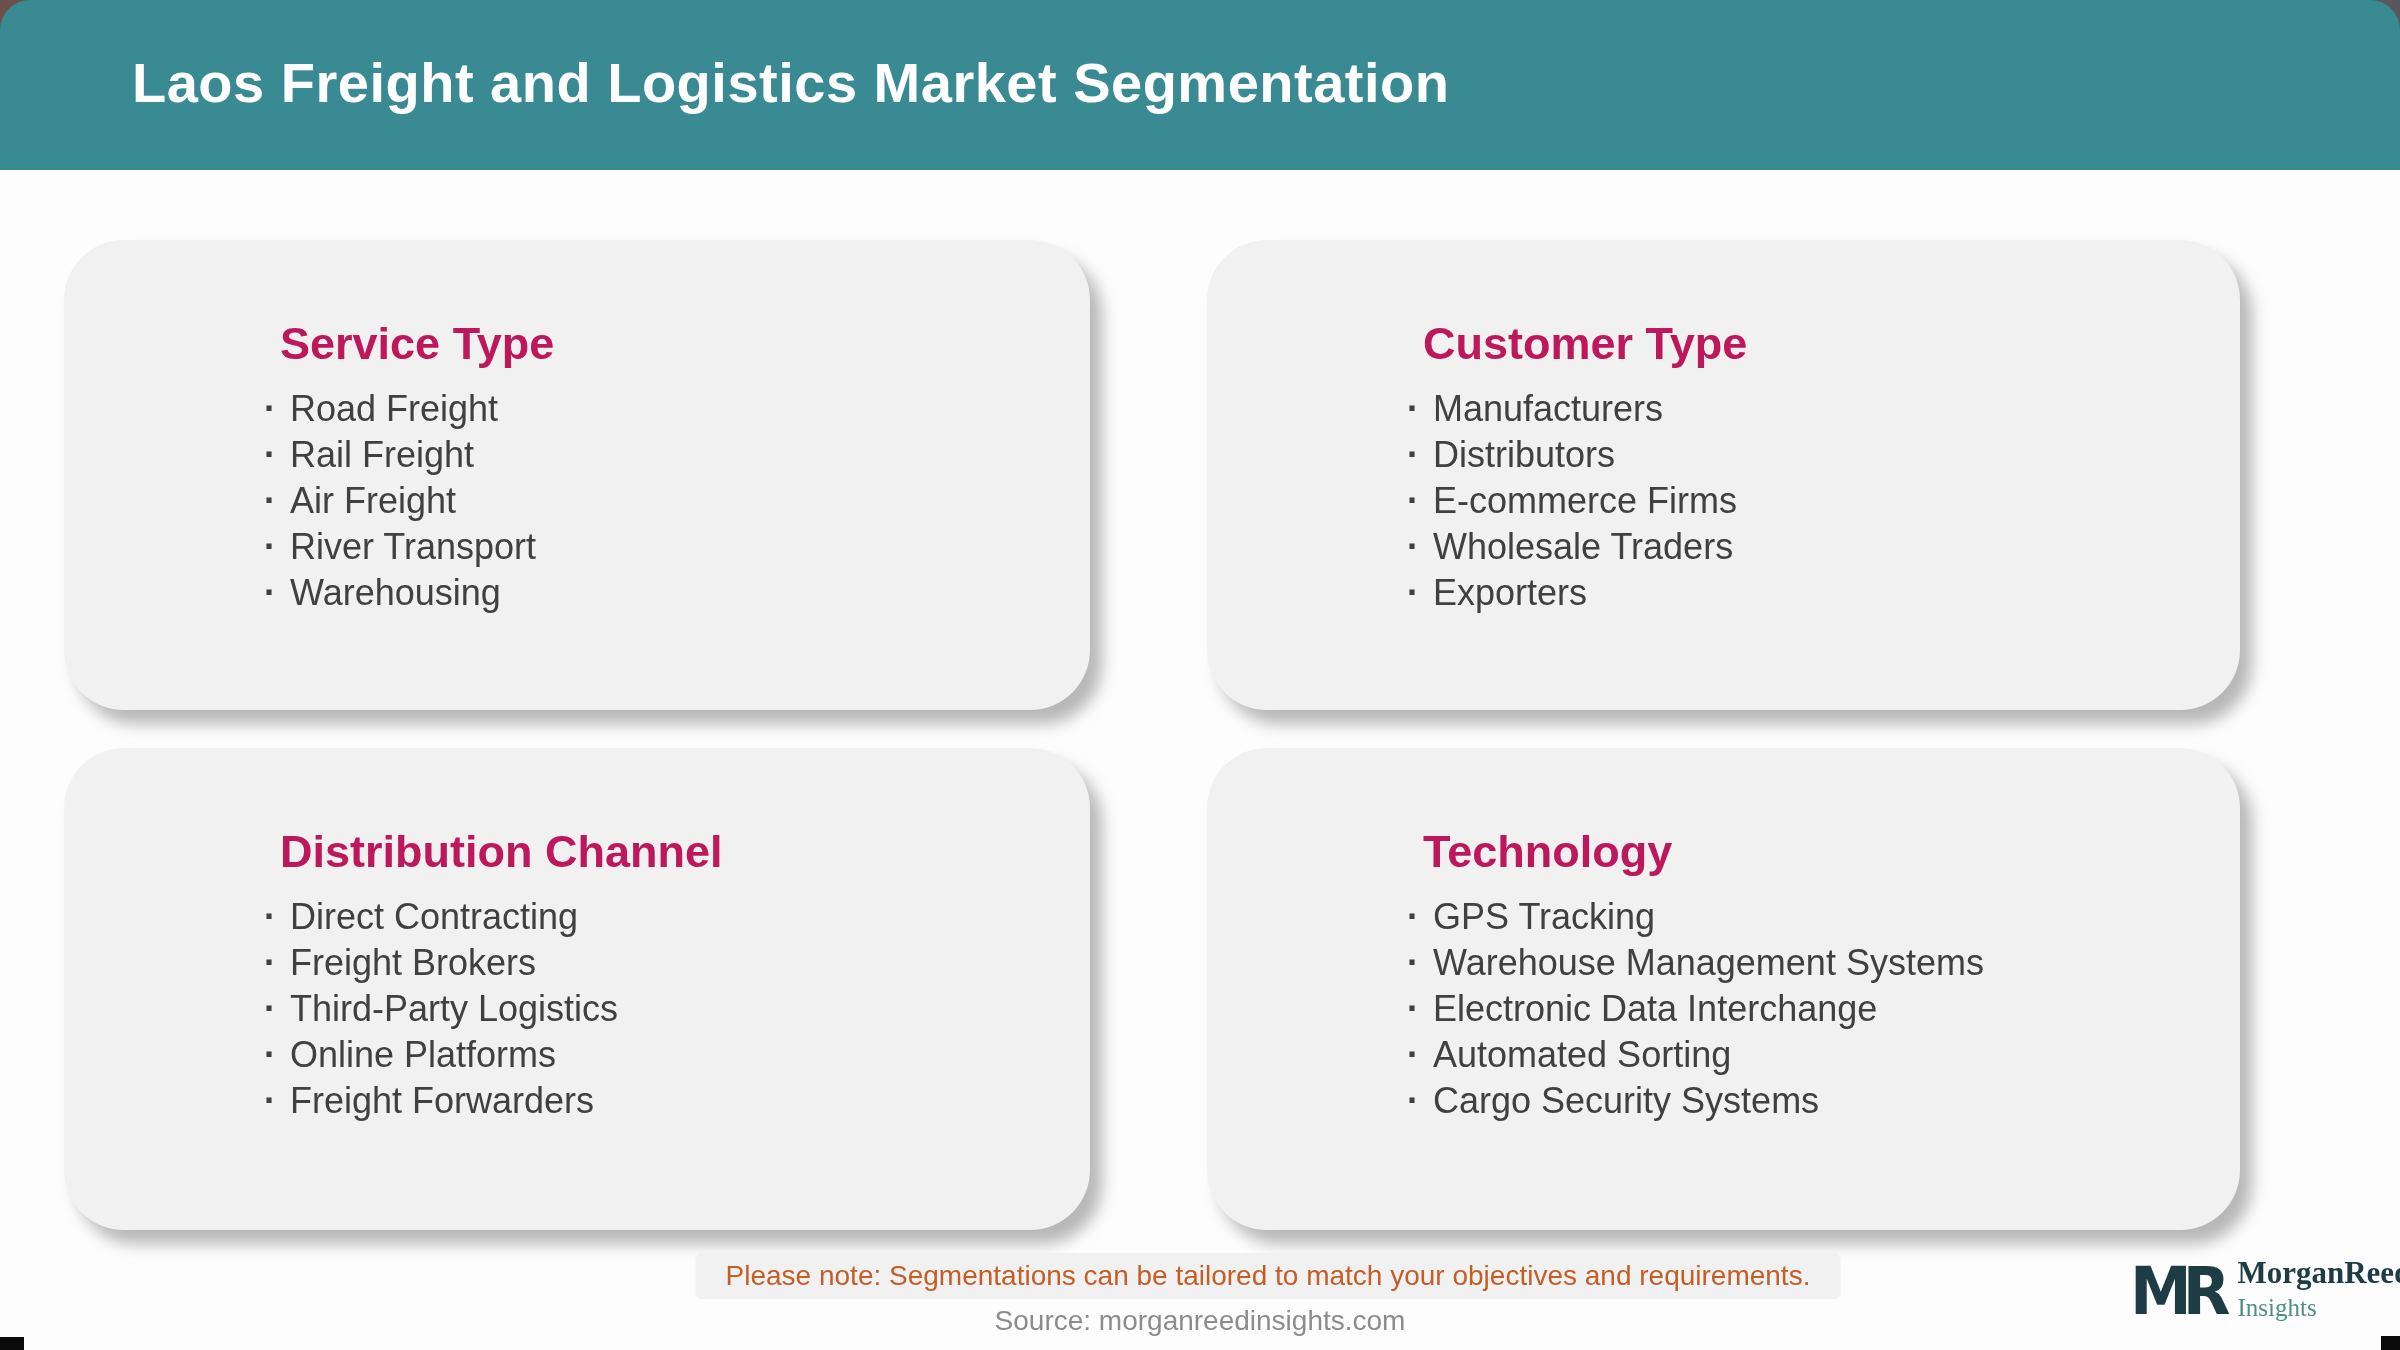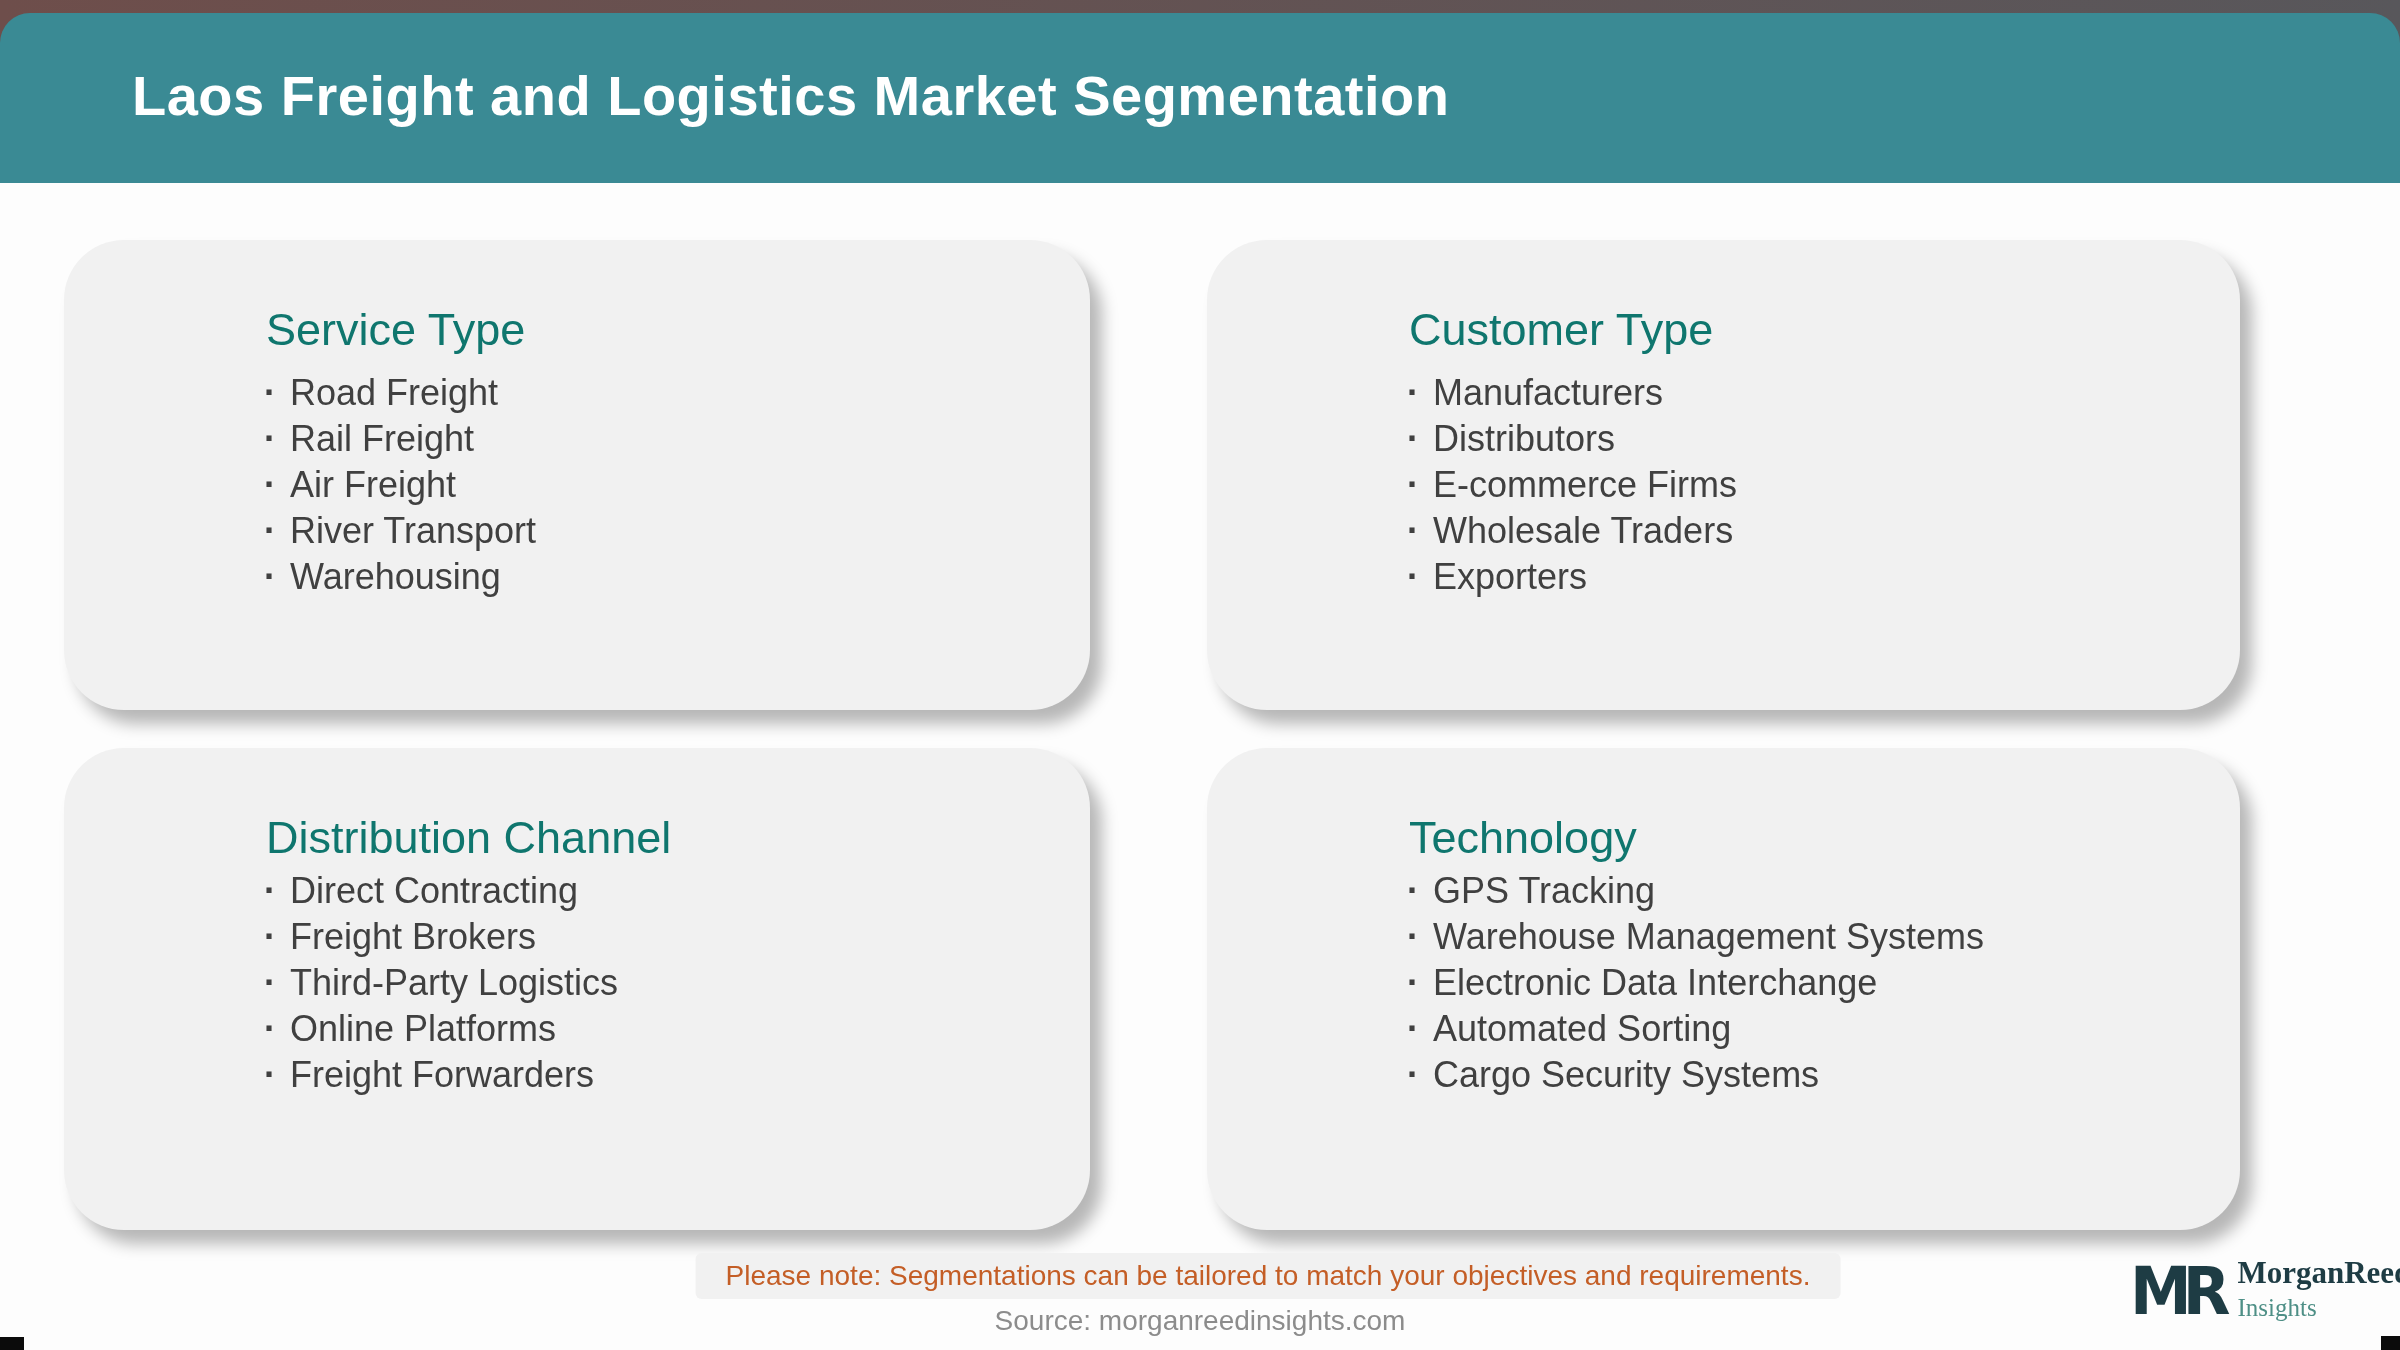--- a/index.html
+++ b/index.html
@@ -9,21 +9,21 @@
     position:relative;
     overflow:hidden;
     font-family:"Liberation Sans", sans-serif;
   }
   
   .header-backdrop{
     position:absolute;top:0;left:0;width:2400px;height:80px;
     background:linear-gradient(90deg,#6e4e4b,#58575b);
   }
   .header{
-    position:absolute;top:13px;left:0;width:2400px;height:170px;
+    position:absolute;top:0;left:0;width:2400px;height:170px;
     background:#3a8a94;
     border-radius:30px 30px 0 0;
     display:flex;align-items:center;
   }
   .header-title{
     margin-left:132px;
     color:#ffffff;
     font-size:56px;
     font-weight:700;
     letter-spacing:0.5px;
@@ -35,24 +35,24 @@
     border-radius:60px;
     box-shadow:12px 14px 16px rgba(0,0,0,0.28);
     box-sizing:border-box;
     padding:62px 50px 0 200px;
   }
   .card1{left:64px;  top:240px; width:1026px; height:470px;}
   .card2{left:1207px;top:240px; width:1033px; height:470px;}
   .card3{left:64px;  top:748px; width:1026px; height:482px;}
   .card4{left:1207px;top:748px; width:1033px; height:482px;}
   .card-title{
-    margin:2px;
+    margin:16px;
     font-size:45px;
-    font-weight:400;
-    color:#0f766e;
+    font-weight:700;
+    color:#be185d;
     letter-spacing:0px;
   }
   .card-list{
     list-style:none;
     margin:0;padding:0;
   }
   .row1 .card-list{margin-top:14px;}
   .row2 .card-list{margin-top:4px;}
   .card-list li{
     font-size:36px;

